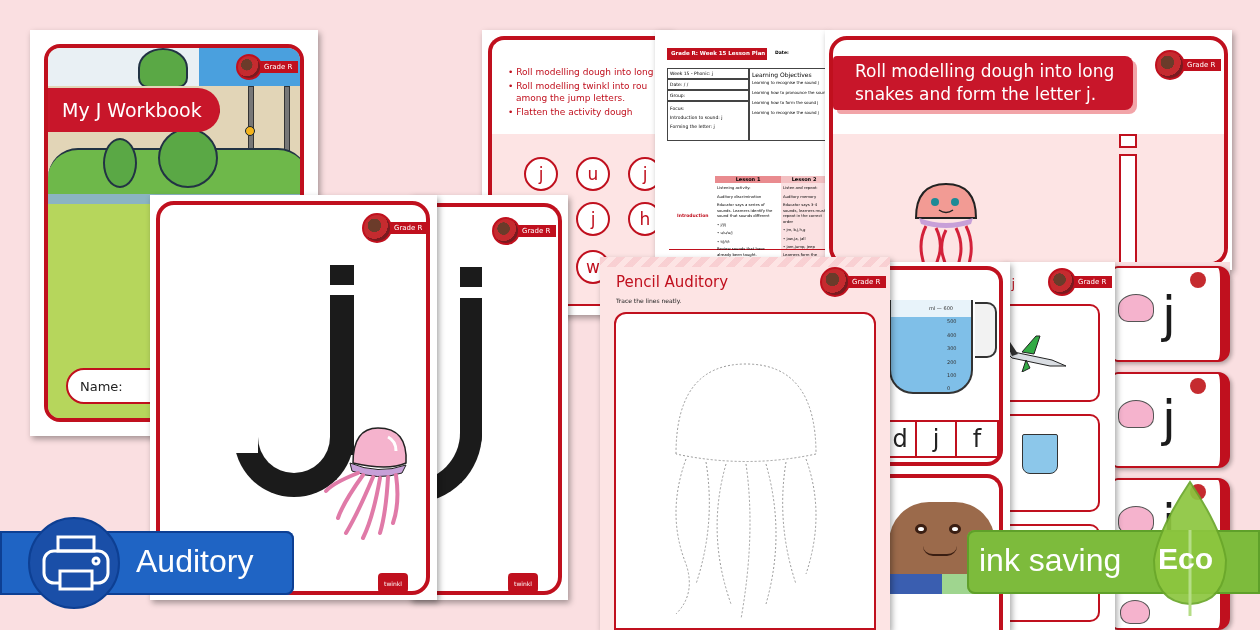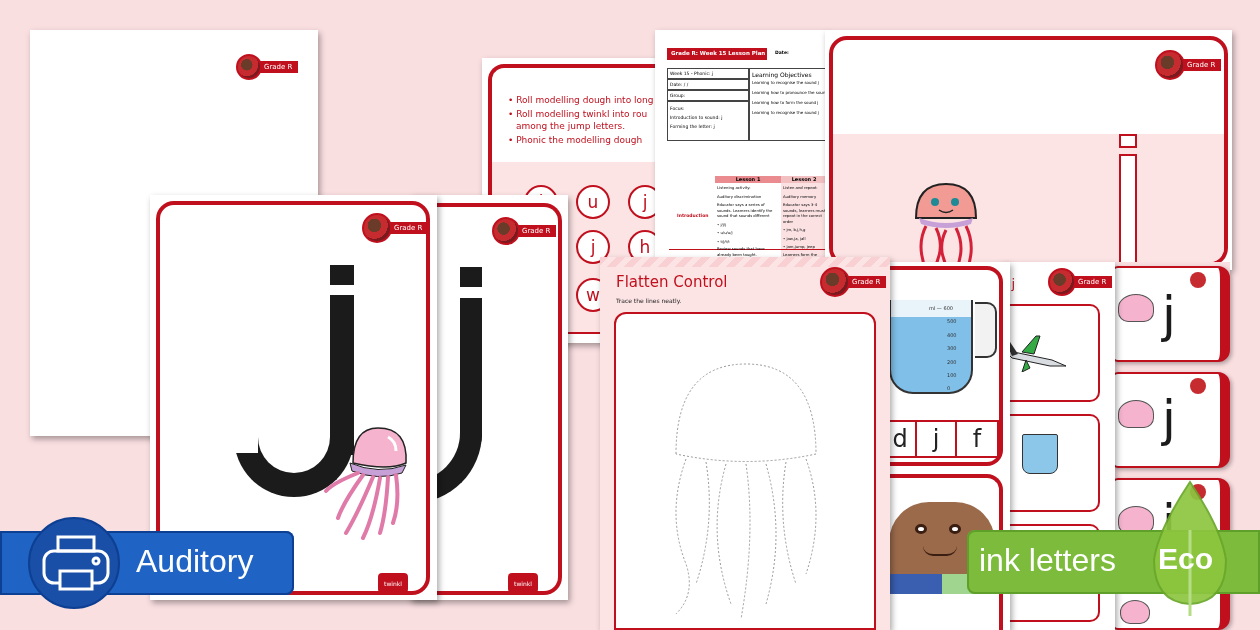--- a/index.html
+++ b/index.html
@@ -16,33 +16,53 @@
 .badge-printable{position:absolute;left:0;top:531px;width:294px;height:64px;background:#1f64c4;border-radius:0 8px 8px 0;box-shadow:0 0 0 2px #0d3f93 inset}
 .badge-eco{position:absolute;left:967px;top:530px;width:293px;height:64px;background:#7dbb3c;border-radius:8px 0 0 8px;box-shadow:0 0 0 2px #5fa02a inset}
 .letter-big{position:absolute;font-family:"DejaVu Sans",sans-serif;color:#1b1b1b;line-height:1}
 .flash{position:absolute;background:#fff;border:2px solid #c0101e;border-right:10px solid #c0101e;border-radius:6px 12px 12px 6px}
 .wordcell{position:absolute;border:2px solid #c0101e;background:#fff;display:flex;align-items:center;justify-content:center;font-size:24px;color:#222}
 </style>
 </head>
 <body>
 
 <div class="sheet" style="left:30px;top:30px;width:288px;height:406px;">
+  <div class="abs" style="left:14px;top:14px;width:260px;height:378px;border:4px solid #c0101e;border-radius:16px;overflow:hidden;background:#d8cdb0;">
+    <div class="abs" style="left:0;top:0;width:100%;height:38px;background:linear-gradient(90deg,#e9f0f4 0 60%,#4aa0de 60%);"></div>
+    <div class="abs" style="left:90px;top:0;width:50px;height:40px;background:#5aa845;border-radius:50% 50% 10px 10px;border:2px solid #234"></div>
+    <div class="abs" style="left:0;top:38px;width:100%;height:90px;background:#e2d5b7;"></div>
+    <div class="abs" style="left:200px;top:38px;width:6px;height:110px;background:#777;border:1px solid #333"></div>
+    <div class="abs" style="left:236px;top:38px;width:6px;height:110px;background:#777;border:1px solid #333"></div>
+    <div class="abs" style="left:0;top:100px;width:260px;height:48px;background:#6eb84a;border-radius:30px 30px 0 0;border-top:2px solid #234"></div>
+    <div class="abs" style="left:110px;top:80px;width:60px;height:60px;background:#5aa845;border-radius:50%;border:2px solid #234"></div>
+    <div class="abs" style="left:55px;top:90px;width:34px;height:50px;background:#5aa845;border-radius:50%;border:2px solid #234"></div>
+    <div class="abs" style="left:0;top:146px;width:100%;height:10px;background:#8bb4c2"></div>
+    <div class="abs" style="left:0;top:156px;width:100%;height:230px;background:#b6d65c"></div>
+    <div class="abs" style="left:162px;top:58px;width:10px;height:10px;border-radius:50%;background:#2a7ed0;border:1px solid #123"></div>
+    <div class="abs" style="left:197px;top:78px;width:10px;height:10px;border-radius:50%;background:#f3b31c;border:1px solid #123"></div>
+    <div class="abs" style="left:0;top:40px;width:172px;height:44px;background:#c8162a;border-radius:0 24px 24px 0;display:flex;align-items:center;padding-left:14px;">
+      <span class="cursive" style="color:#fff;font-size:19px;white-space:nowrap">My J Workbook</span>
+    </div>
+    <div class="abs" style="left:18px;top:320px;width:250px;height:36px;background:#fff;border:2px solid #c0101e;border-radius:18px;display:flex;align-items:center;padding-left:12px;">
+      <span style="font-size:13px;color:#222">Name:</span>
+    </div>
+  </div>
   <div class="grade" style="left:206px;top:24px;">
     <div class="av"></div>
     <span class="lbl">Grade R</span>
   </div>
 </div>
 
-<div class="sheet" style="left:482px;top:30px;width:190px;height:285px;margin-top:28px;">
+<div class="sheet" style="left:482px;top:30px;width:190px;height:285px;">
   <div class="abs" style="left:6px;top:6px;width:200px;height:270px;border:4px solid #c0101e;border-radius:16px;border-right:none;"></div>
   <div class="abs" style="left:26px;top:36px;width:170px;font-size:9px;color:#c0101e;line-height:12px;">
     <div>• <span>Roll modelling dough into long</span></div>
     <div style="margin-top:2px">• <span>Roll modelling twinkl into rou</span></div>
     <div style="padding-left:8px">among the jump letters.</div>
-    <div style="margin-top:2px">• <span>Phonic the modelling dough</span></div>
+    <div style="margin-top:2px">• <span>Flatten the activity dough</span></div>
   </div>
   <div class="abs" style="left:10px;top:104px;width:180px;height:170px;background:#fde4e4;"></div>
   <div class="circle-l" style="left:42px;top:127px">j</div>
   <div class="circle-l" style="left:94px;top:127px">u</div>
   <div class="circle-l" style="left:146px;top:127px">j</div>
   <div class="circle-l" style="left:94px;top:172px">j</div>
   <div class="circle-l" style="left:146px;top:172px">h</div>
   <div class="circle-l" style="left:94px;top:220px">w</div>
 </div>
 
@@ -87,20 +107,23 @@
     <div style="margin-top:3px">Educator says 3-4 sounds, learners must repeat in the correct order</div>
     <div style="margin-top:3px">• <span>jm, b,j,h,g</span></div>
     <div style="margin-top:3px">• <span>jaw,ja, jall</span></div>
     <div style="margin-top:3px">• <span>jam,jump, jeep</span></div>
     <div style="margin-top:2px">Learners form the sound j in the carpet with their finger, on a friend's back, in the air</div>
   </div>
 </div>
 
 <div class="sheet" style="left:825px;top:30px;width:407px;height:240px;">
   <div class="abs" style="left:4px;top:6px;width:399px;height:230px;border:4px solid #c0101e;border-radius:18px;"></div>
+  <div class="abs" style="left:8px;top:26px;width:300px;height:54px;background:#c8162a;border-radius:4px 8px 8px 4px;box-shadow:4px 4px 0 #f2a4a8;padding:4px 12px 0 22px;">
+    <span style="color:#fff;font-size:17px;line-height:23px;display:block">Roll modelling dough into long snakes and form the letter j.</span>
+  </div>
   <div class="grade" style="left:330px;top:20px;">
     <div class="av" style="width:30px;height:30px"></div>
     <span class="lbl">Grade R</span>
   </div>
   <div class="abs" style="left:8px;top:104px;width:391px;height:128px;background:#fde4e4;border-radius:0 0 14px 14px;"></div>
   <div class="abs" style="left:294px;top:104px;width:18px;height:14px;border:2px solid #c0101e;background:#fff"></div>
   <div class="abs" style="left:294px;top:124px;width:18px;height:110px;border:2px solid #c0101e;background:#fff"></div>
   <svg class="abs" style="left:86px;top:150px" width="70" height="90" viewBox="0 0 70 90">
     <path d="M5 38 Q5 4 35 4 Q65 4 65 38 Z" fill="#f29b94" stroke="#222" stroke-width="2"></path>
     <path d="M8 38 Q35 48 62 38 L60 44 Q35 52 10 44Z" fill="#c7a0d8"></path>
@@ -214,21 +237,21 @@
   <div class="abs" style="left:4px;top:240px;width:106px;height:92px;background:#9b6a4b;border-radius:40px 40px 0 0;overflow:hidden">
     <div class="abs" style="left:26px;top:22px;width:12px;height:10px;border-radius:50%;background:#fff;border:3px solid #3a1e12"></div>
     <div class="abs" style="left:60px;top:22px;width:12px;height:10px;border-radius:50%;background:#fff;border:3px solid #3a1e12"></div>
     <div class="abs" style="left:34px;top:44px;width:34px;height:10px;border-bottom:2px solid #3a1e12;border-radius:0 0 20px 20px"></div>
     <div class="abs" style="left:0;top:72px;width:106px;height:20px;background:linear-gradient(90deg,#3a5eb0 0 50%,#9fd58f 50%)"></div>
   </div>
 </div>
 
 <div class="sheet" style="left:600px;top:257px;width:290px;height:373px;background:#fde4e4;">
   <div class="abs" style="left:0;top:0;width:290px;height:10px;background:repeating-linear-gradient(135deg,#f7c7cb 0 6px,transparent 6px 12px);opacity:.7"></div>
-  <div class="abs" style="left:16px;top:16px;font-size:15px;color:#c0101e">Flatten Control</div>
+  <div class="abs" style="left:16px;top:16px;font-size:15px;color:#c0101e">Pencil Auditory</div>
   <div class="abs" style="left:16px;top:40px;font-size:6px;color:#222">Trace the lines neatly.</div>
   <div class="grade" style="left:220px;top:10px;">
     <div class="av" style="width:30px;height:30px"></div>
     <span class="lbl">Grade R</span>
   </div>
   <div class="abs" style="left:14px;top:55px;width:262px;height:318px;background:#fff;border:2px solid #c0101e;border-radius:12px 12px 0 0;">
     <svg class="abs" style="left:20px;top:30px" width="220" height="280" viewBox="0 0 220 280">
       <g fill="none" stroke="#999" stroke-width="1" stroke-dasharray="2 2">
         <path d="M40 110 Q40 20 110 20 Q180 20 180 110 Q110 125 40 110Z"></path>
         <path d="M50 115 Q30 170 50 220 Q60 250 40 270"></path>
@@ -251,19 +274,19 @@
     <g fill="none" stroke="#fff" stroke-width="3">
       <rect x="28" y="18" width="36" height="14"></rect>
       <rect x="14" y="32" width="64" height="32" rx="10"></rect>
       <rect x="30" y="52" width="32" height="18" fill="#1a4fa8"></rect>
       <circle cx="66" cy="42" r="3"></circle>
     </g>
   </svg>
 </div>
 
 <div class="badge-eco">
-  <span style="position:absolute;left:12px;top:12px;color:#fff;font-size:32px;font-family:'Liberation Sans',sans-serif">ink letters</span>
+  <span style="position:absolute;left:12px;top:12px;color:#fff;font-size:32px;font-family:'Liberation Sans',sans-serif">ink saving</span>
 </div>
 <svg class="abs" style="left:1150px;top:480px" width="80" height="140" viewBox="0 0 80 140">
   <path d="M40 2 Q72 50 76 80 Q76 122 40 124 Q4 122 4 80 Q8 50 40 2Z" fill="#8dc63f" stroke="#6aa72a" stroke-width="2" opacity="0.92"></path>
   <line x1="40" y1="50" x2="40" y2="136" stroke="#b5dd86" stroke-width="3"></line>
 </svg>
 <span class="abs" style="left:1158px;top:542px;color:#fff;font-size:30px;font-weight:bold;font-family:'Liberation Sans',sans-serif">Eco</span>
 
 </body></html>

